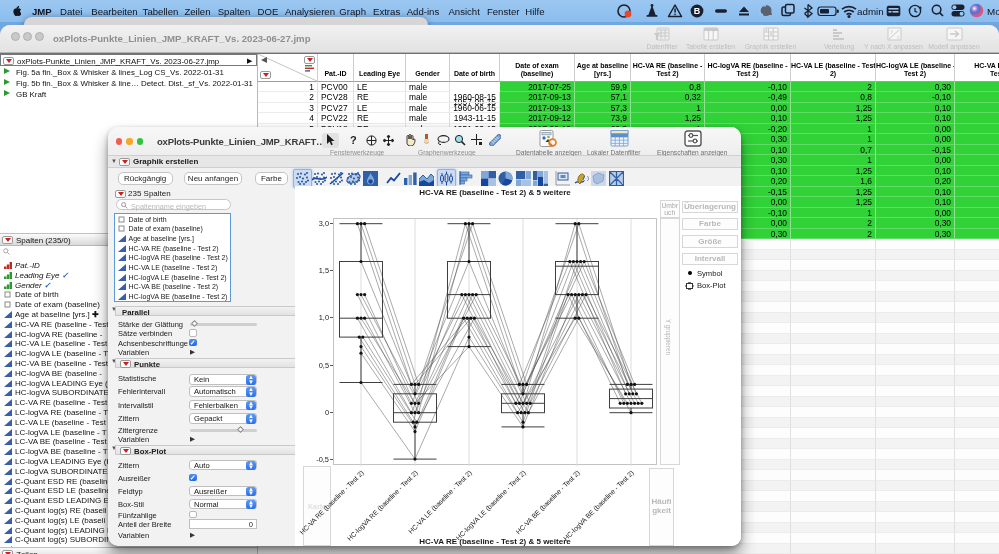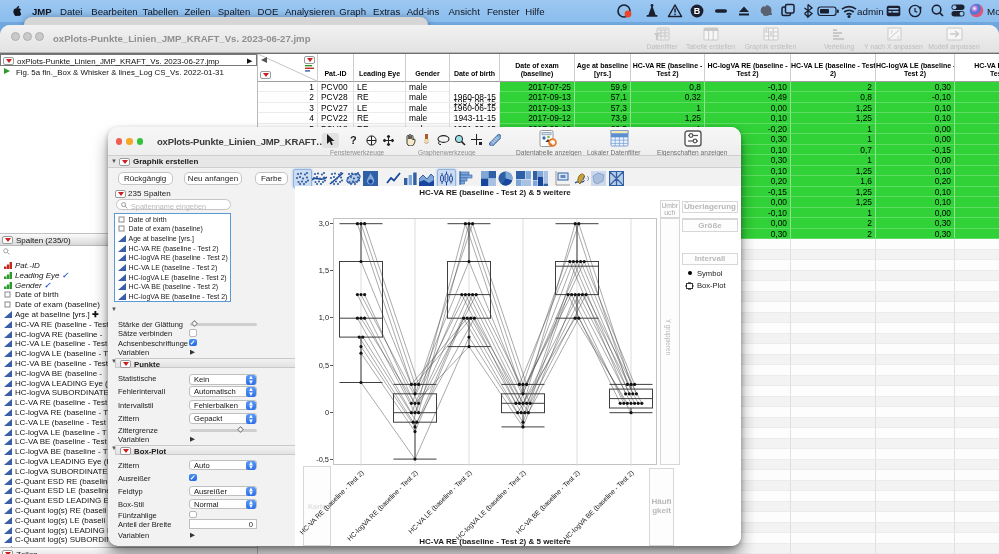--- a/index.html
+++ b/index.html
@@ -178,20 +178,28 @@
     <div id="mcontent">
       <div id="sidebar">
         <div class="treerow" style="top:0px;height:11.5px;border:0.8px solid #777;background:#fff">
           <span class="redbadge" style="position:absolute;left:2px;top:1.5px"></span>
           <span style="position:absolute;left:16px;top:1.5px">oxPlots-Punkte_Linien_JMP_KRAFT_Vs. 2023-06-27.jmp</span>
           <span style="position:absolute;left:246px;top:1.5px;font-size:7px">▶</span>
         </div>
         <div class="treerow" style="top:12px">
           <span class="gtri"></span>
           <span style="position:absolute;left:16px;top:1.5px">Fig. 5a fin._Box &amp; Whisker &amp; lines_Log CS_Vs. 2022-01-31</span>
+        </div>
+        <div class="treerow" style="top:23px">
+          <span class="gtri"></span>
+          <span style="position:absolute;left:16px;top:1.5px">Fig. 5b fin._Box &amp; Whisker &amp; line… Detect. Dist._sf_Vs. 2022-01-31</span>
+        </div>
+        <div class="treerow" style="top:34px">
+          <span class="gtri"></span>
+          <span style="position:absolute;left:16px;top:1.5px">GB Kraft</span>
         </div>
         <div class="phead" style="top:179px">
           <span class="redbadge" style="position:absolute;left:2px;top:2px"></span>
           <span style="position:absolute;left:16px;top:2px">Spalten (235/0)</span>
         </div>
         <div class="ab" style="left:0;top:192px;width:257px;height:11px;background:#fff">
           <svg class="ab" style="left:3px;top:2px" width="7" height="7" viewBox="0 0 8 8">
             <circle cx="3.2" cy="3.2" r="2.4" stroke="#9a9a9a" stroke-width="1" fill="none"></circle>
             <path d="M5 5 L7.4 7.4" stroke="#9a9a9a" stroke-width="1"></path>
           </svg>
@@ -991,20 +999,23 @@
         </svg></span>
       <span style="position:absolute;left:10.5px;top:1px">HC-VA BE (baseline - Test 2)</span>
     </div>
     <div class="ab" style="left:10px;top:165.1px;width:112px;height:9.7px;font-size:7px;white-space:nowrap;overflow:hidden">
       <span style="position:absolute;left:0;top:1px"><svg width="8" height="7" viewBox="0 0 8 7">
           <path d="M8 0 V7 H0 Z" fill="#3a5fa8"></path>
         </svg></span>
       <span style="position:absolute;left:10.5px;top:1px">HC-logVA BE (baseline - Test 2)</span>
     </div>
     <span style="position:absolute;left:3px;top:179px;font-size:6px;color:#555">▼</span>
+    <div class="shead" style="top:179px">
+      <span style="position:absolute;left:6px;top:0.5px">Parallel</span>
+    </div>
     <div class="panrow" style="top:192.5px">Stärke der Glättung</div>
     <div class="slider" style="left:82px;top:196px"></div>
     <div class="sldia" style="left:84px;top:194px"></div>
     <div class="panrow" style="top:202px">Sätze verbinden</div>
     <div class="cbx" style="left:81px;top:202px"></div>
     <div class="panrow" style="top:211.5px">Achsenbeschriftunge</div>
     <div class="cbx cbxon" style="left:81px;top:211.5px">✓</div>
     <div class="panrow" style="top:220.5px">Variablen</div>
     <span style="position:absolute;left:82px;top:220.5px;font-size:6.5px;color:#333">▶</span>
     <span style="position:absolute;left:3px;top:231px;font-size:6px;color:#555">▼</span>
@@ -1207,21 +1218,21 @@
     <div class="ab" style="left:195px;top:233.5px;width:26px;text-align:right;font-size:7.4px;color:#222">0,5</div>
     <div class="ab" style="left:222px;top:237.5px;width:3px;height:1px;background:#555"></div>
     <div class="ab" style="left:195px;top:280.7px;width:26px;text-align:right;font-size:7.4px;color:#222">0</div>
     <div class="ab" style="left:222px;top:284.7px;width:3px;height:1px;background:#555"></div>
     <div class="ab" style="left:195px;top:328.0px;width:26px;text-align:right;font-size:7.4px;color:#222">-0,5</div>
     <div class="ab" style="left:222px;top:332.0px;width:3px;height:1px;background:#555"></div>
     <div class="ab" style="left:551.5px;top:91px;width:20.5px;height:247px;border:1px solid #d7d7d7;background:#fdfdfd"></div>
     <div class="ab" style="left:557px;top:192px;writing-mode:vertical-rl;font-size:6.3px;color:#b0b0b0">Y gruppieren</div>
     <div class="dzone" style="left:574px;top:73.5px;width:56px;height:12.5px">Überlagerung</div>
     <div class="dzone" style="left:574px;top:90.5px;width:56px;height:12.5px">Farbe</div>
-    <div class="dzone" style="left:574px;top:92px;width:56px;height:12.5px">Größe</div>
+    <div class="dzone" style="left:574px;top:108px;width:56px;height:12.5px">Größe</div>
     <div class="dzone" style="left:574px;top:125.5px;width:56px;height:12.5px">Intervall</div>
     <div class="ab" style="left:580px;top:144px;width:4px;height:4px;border-radius:50%;background:#000"></div>
     <div class="ab" style="left:589px;top:142px;font-size:7.6px">Symbol</div>
     <svg class="ab" style="left:577px;top:154.5px" width="9" height="8" viewBox="0 0 9 8">
       <rect x="1.5" y="1.5" width="6" height="5" stroke="#333" fill="none"></rect>
       <path d="M0 4 h1.5 M7.5 4 h1.5" stroke="#333"></path>
       <path d="M3 0.2 h3 M3 7.8 h3" stroke="#333"></path>
     </svg>
     <div class="ab" style="left:589px;top:153.5px;font-size:7.6px">Box-Plot</div>
     <div class="dzone" style="left:195px;top:339px;width:28px;height:80px;color:#e0e0e0;font-size:7px;overflow:hidden">Karte</div>

